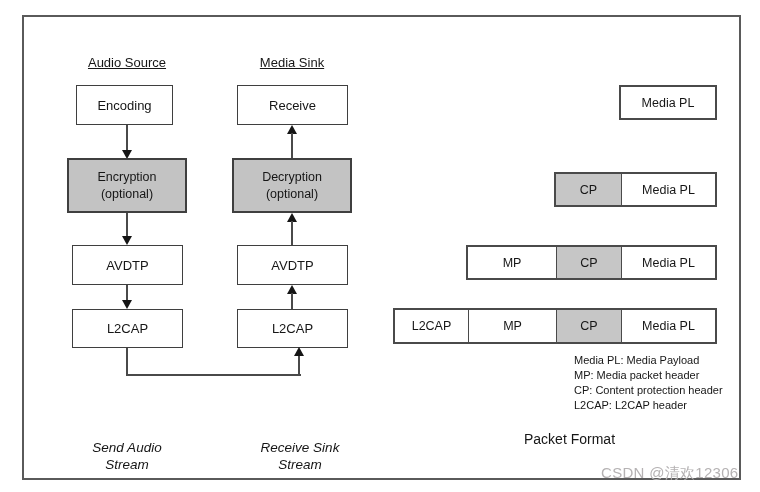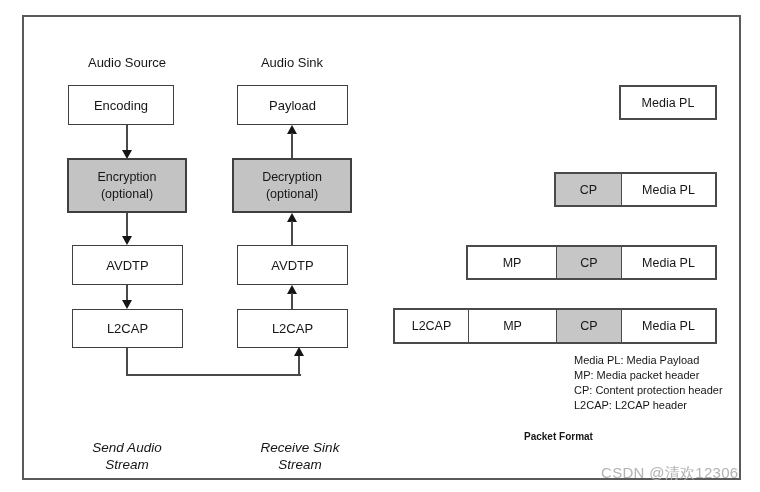--- a/index.html
+++ b/index.html
@@ -5,21 +5,21 @@
   html,body{margin:0;padding:0;background:#ffffff;}
   .canvas{
     position:relative;width:760px;height:492px;background:#ffffff;
     font-family:"Liberation Sans",sans-serif;color:#161616;overflow:hidden;
   }
   .frame{
     position:absolute;left:22px;top:15px;width:719px;height:465px;
     border:2px solid #5a5a5a;box-sizing:border-box;background:#ffffff;
   }
   .col-title{
-    position:absolute;font-size:13px;text-align:center;white-space:nowrap;
+    position:absolute;font-size:13px;text-align:center;white-space:nowrap;text-decoration:underline;
   }
   .box{
     position:absolute;box-sizing:border-box;border:1.5px solid #3f3f3f;background:#ffffff;
     display:flex;flex-direction:column;align-items:center;justify-content:center;
     font-size:13px;text-align:center;line-height:17px;
   }
   .box.gray{background:#c3c3c3;border-width:2px;font-size:12.5px;}
   .vline{position:absolute;width:2px;background:#4a4a4a;}
   .hline{position:absolute;height:2px;background:#4a4a4a;}
   .arr-down{position:absolute;width:0;height:0;
@@ -41,37 +41,37 @@
     box-sizing:border-box;display:flex;align-items:center;justify-content:center;
     font-size:12.5px;background:#ffffff;
   }
   .pcell + .pcell{border-left:1.5px solid #4a4a4a;}
   .pcell.gray{background:#c6c6c6;}
   .w-l2cap{width:73px}.w-mp{width:88px}.w-cp{width:65px}.w-mpl{width:94px}
   .legend{
     position:absolute;left:538px;top:353px;font-size:11px;line-height:15px;margin-left:36px;
   }
   .pf-title{
-    position:absolute;left:524px;top:431px;font-size:10px;font-weight:bold;
+    position:absolute;left:524px;top:431px;font-size:14px;font-weight:normal;
   }
   .watermark{
     position:absolute;left:601px;top:464px;font-size:15px;color:#b5b2b3;
     white-space:nowrap;letter-spacing:0.3px;background:transparent;
   }
 </style>
 </head>
 <body>
 
 <div class="canvas">
 
   <div class="frame"></div>
 
   <div class="col-title" style="left:62px;top:55px;width:130px">Audio Source</div>
 
-  <div class="box" style="left:68px;top:85px;width:106px;height:40px">
+  <div class="box" style="left:76px;top:85px;width:97px;height:40px">
     <span>Encoding</span>
   </div>
 
   <div class="vline" style="left:126px;top:125px;height:26px"></div>
   <div class="arr-down" style="left:122px;top:150px"></div>
 
   <div class="box gray" style="left:67px;top:158px;width:120px;height:55px">
     <span>Encryption</span>
     <span>(optional)</span>
   </div>
@@ -83,24 +83,24 @@
     <span>AVDTP</span>
   </div>
 
   <div class="vline" style="left:126px;top:285px;height:16px"></div>
   <div class="arr-down" style="left:122px;top:300px"></div>
 
   <div class="box" style="left:72px;top:309px;width:111px;height:39px">
     <span>L2CAP</span>
   </div>
 
-  <div class="col-title" style="left:227px;top:55px;width:130px">Audio Sink</div>
+  <div class="col-title" style="left:227px;top:55px;width:130px">Media Sink</div>
 
   <div class="box" style="left:237px;top:85px;width:111px;height:40px">
-    <span>Payload</span>
+    <span>Receive</span>
   </div>
 
   <div class="arr-up" style="left:287px;top:125px"></div>
   <div class="vline" style="left:291px;top:133px;height:26px"></div>
 
   <div class="box gray" style="left:232px;top:158px;width:120px;height:55px">
     <span>Decryption</span>
     <span>(optional)</span>
   </div>
 

